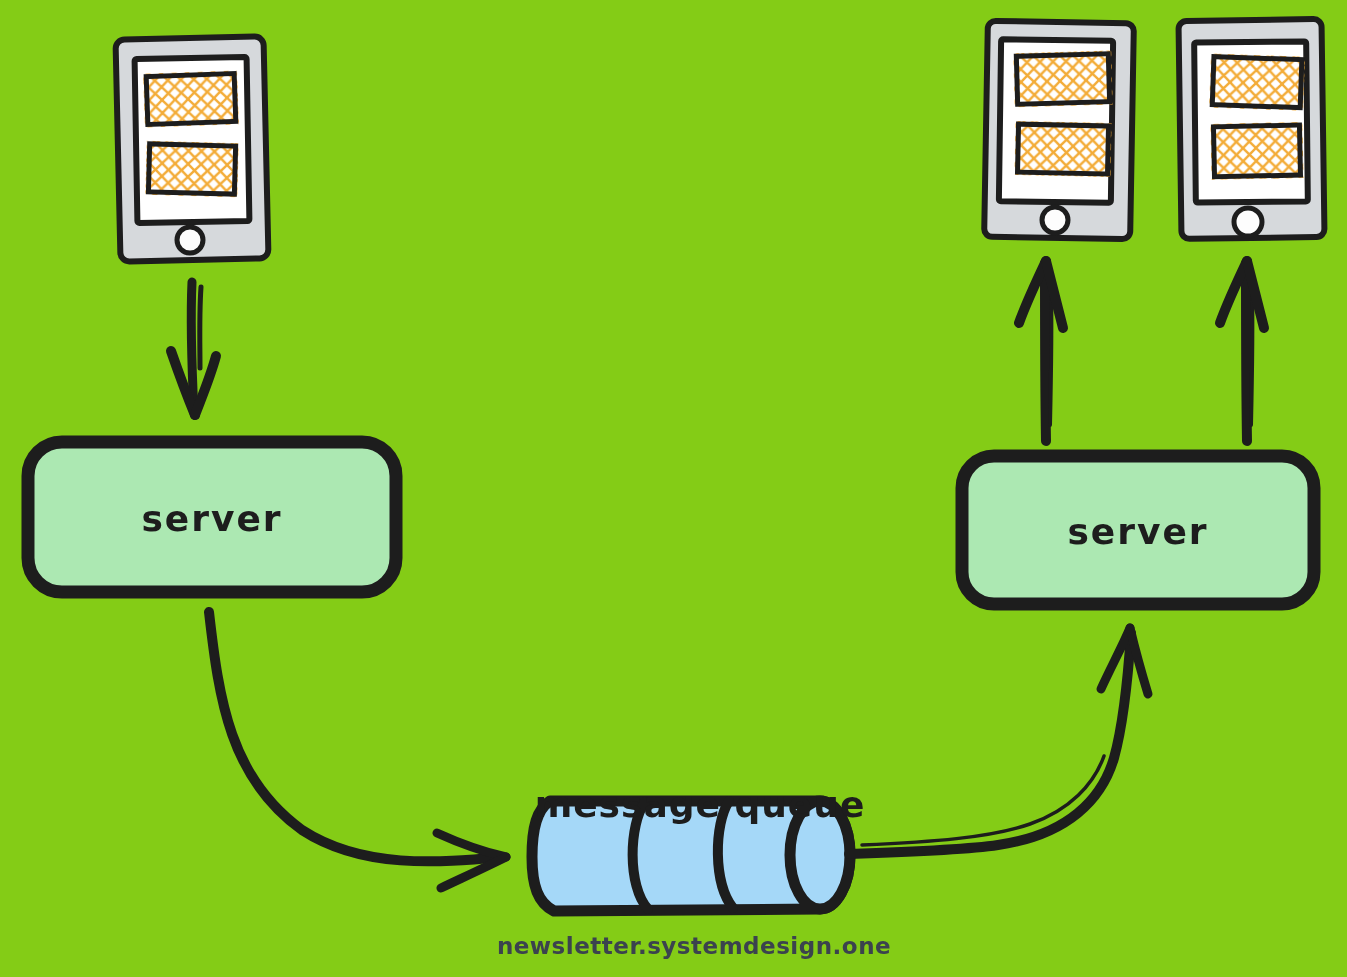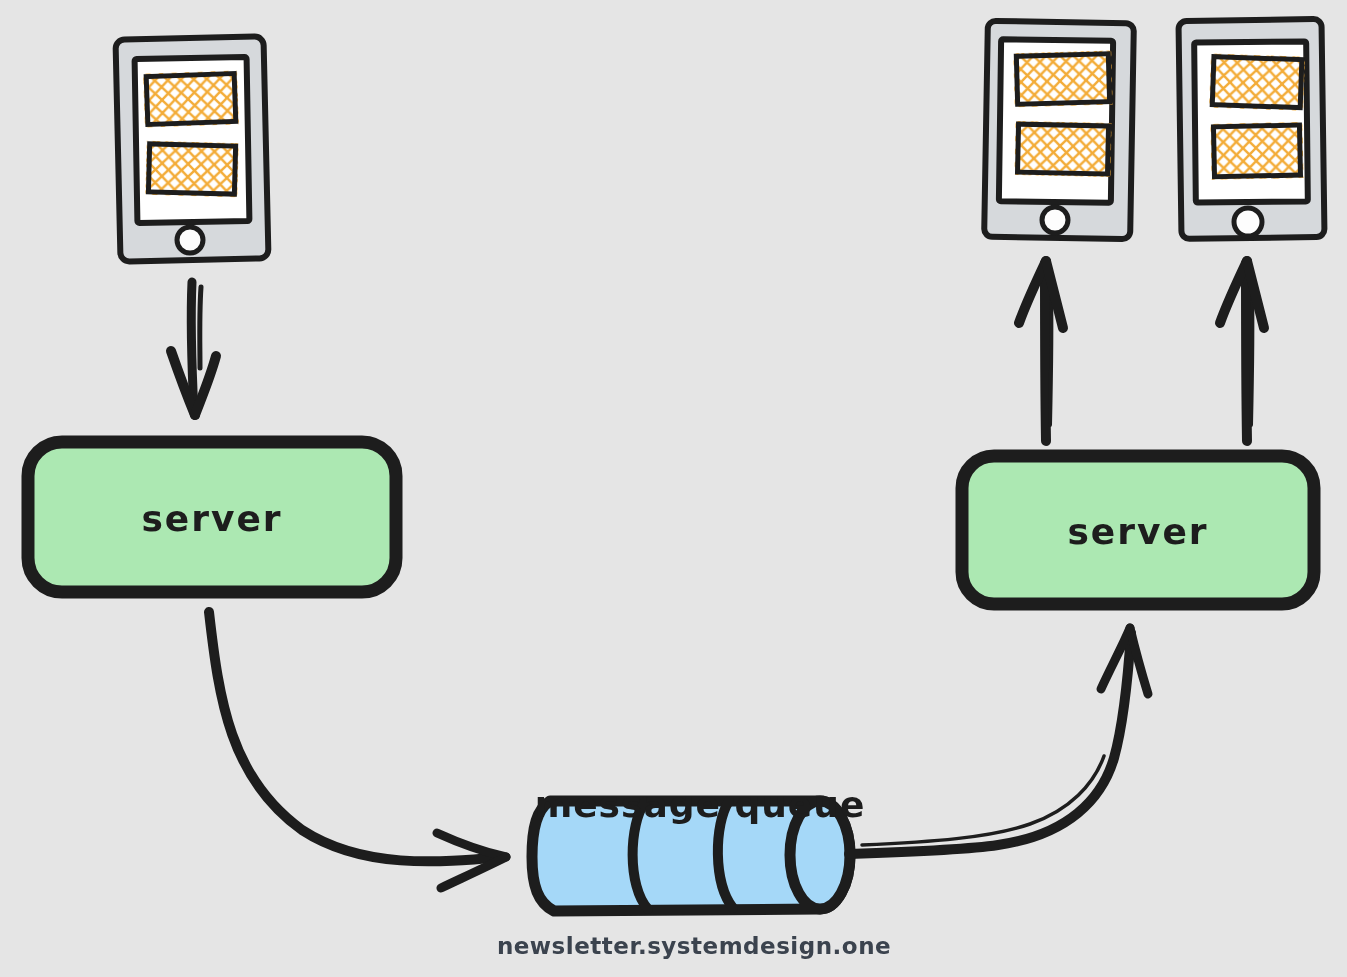--- a/index.html
+++ b/index.html
@@ -5,21 +5,21 @@
   html, body {
     margin: 0;
     padding: 0;
     background: #ffffff;
     font-family: "DejaVu Sans", sans-serif;
   }
   .canvas {
     position: relative;
     width: 1347px;
     height: 977px;
-    background: #e5e5e5;
+    background: #84cc16;
     overflow: hidden;
   }
   .canvas svg {
     position: absolute;
     left: 0;
     top: 0;
   }
   .label {
     position: absolute;
     transform: translate(-50%, -50%);

